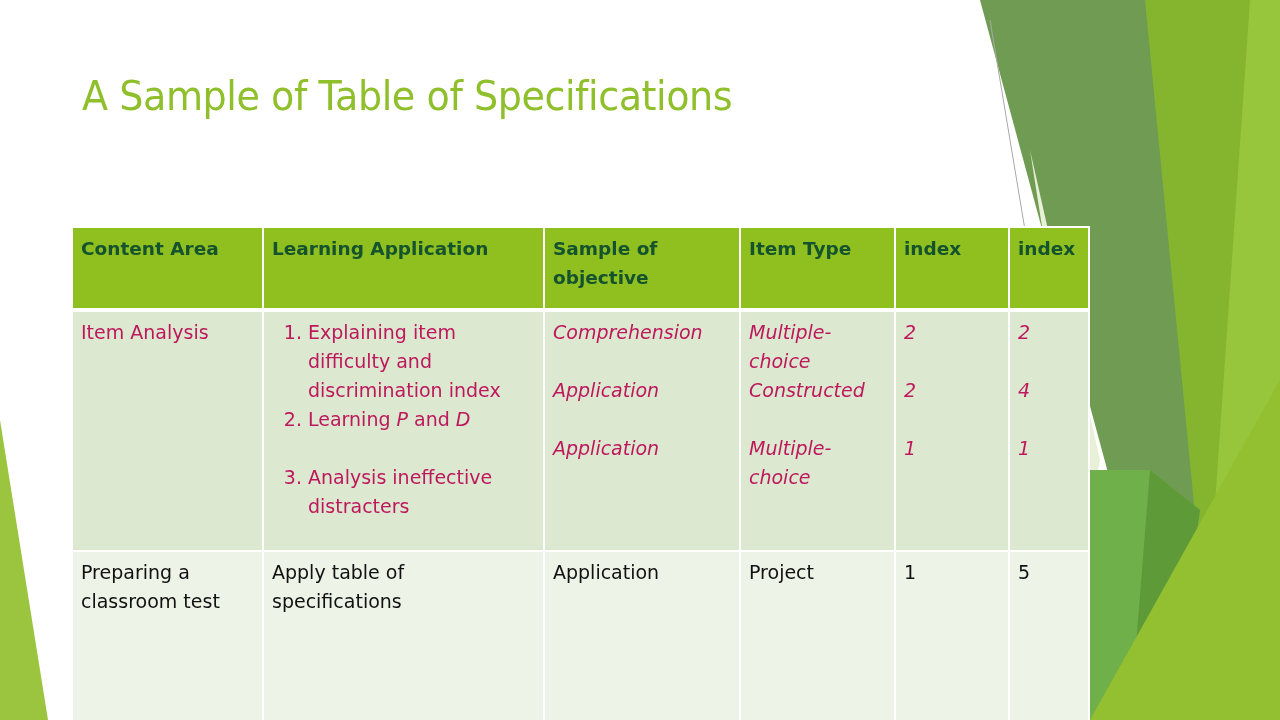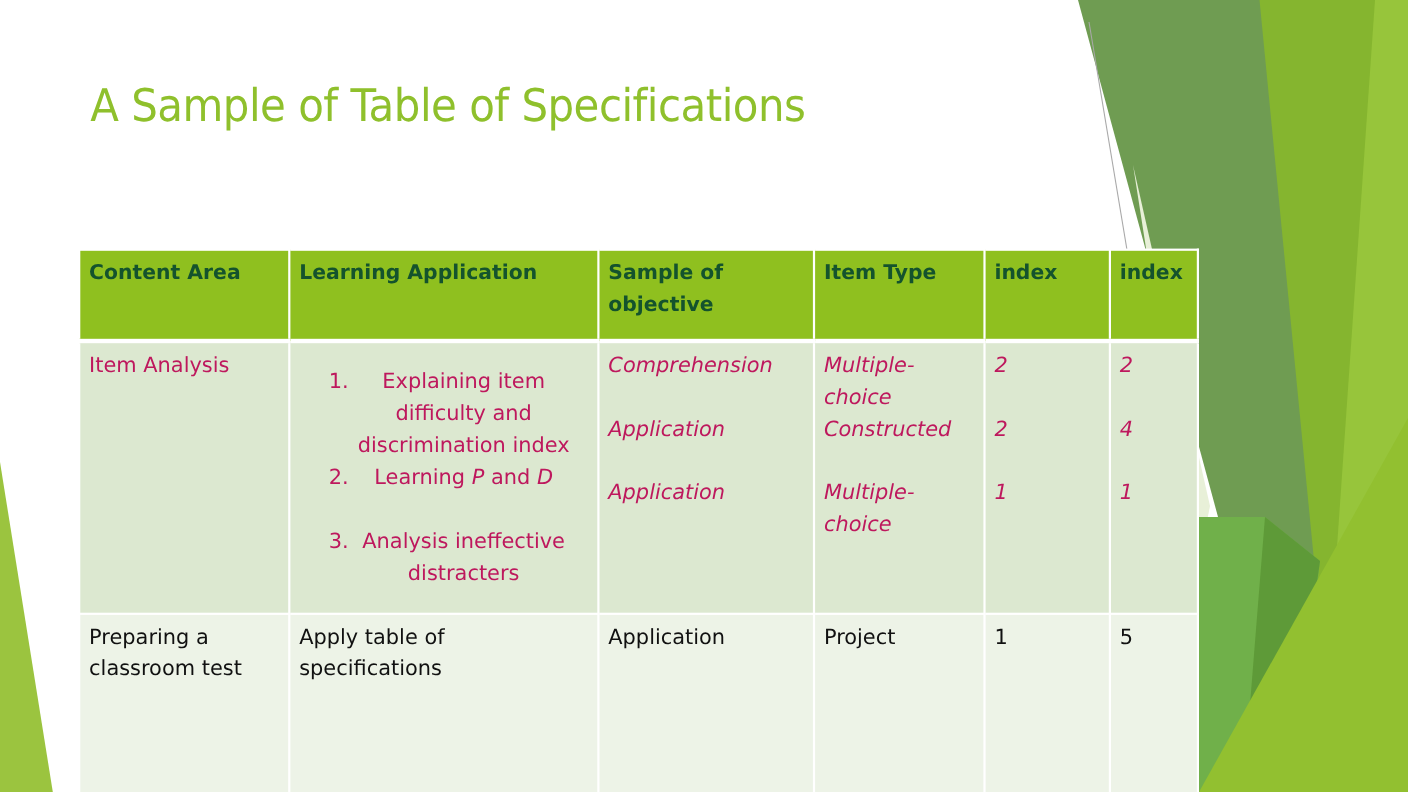--- a/index.html
+++ b/index.html
@@ -24,21 +24,21 @@
       border: 2px solid #ffffff; vertical-align: top; text-align: left;
       padding: 6px 8px;
     }
     table.spec th {
       background: #8fc01f; color: #14532d; font-weight: bold; height: 68px;
       font-size: 18.5px;
     }
     table.spec th { border-bottom: 4px solid #ffffff; }
     tr.row-a td { background: #dce8d0; height: 226px; color: #be185d; }
     tr.row-b td { background: #edf3e7; height: 200px; color: #111; }
-    ol.objectives { margin: 15px; padding-left: 36px; text-align: center; }
+    ol.objectives { margin: 0; padding-left: 36px; }
     ol.objectives li { padding-left: 0; }
     .gap { display: block; height: 29px; }
     .stack div { min-height: 29px; font-style: italic; }
     .i { font-style: italic; }
   </style>
 </head>
 <body>
 
 <svg class="deco" viewBox="0 0 1280 720" xmlns="http://www.w3.org/2000/svg">
   <polygon points="0,420 48,720 0,720" fill="#9bc43f"></polygon>

